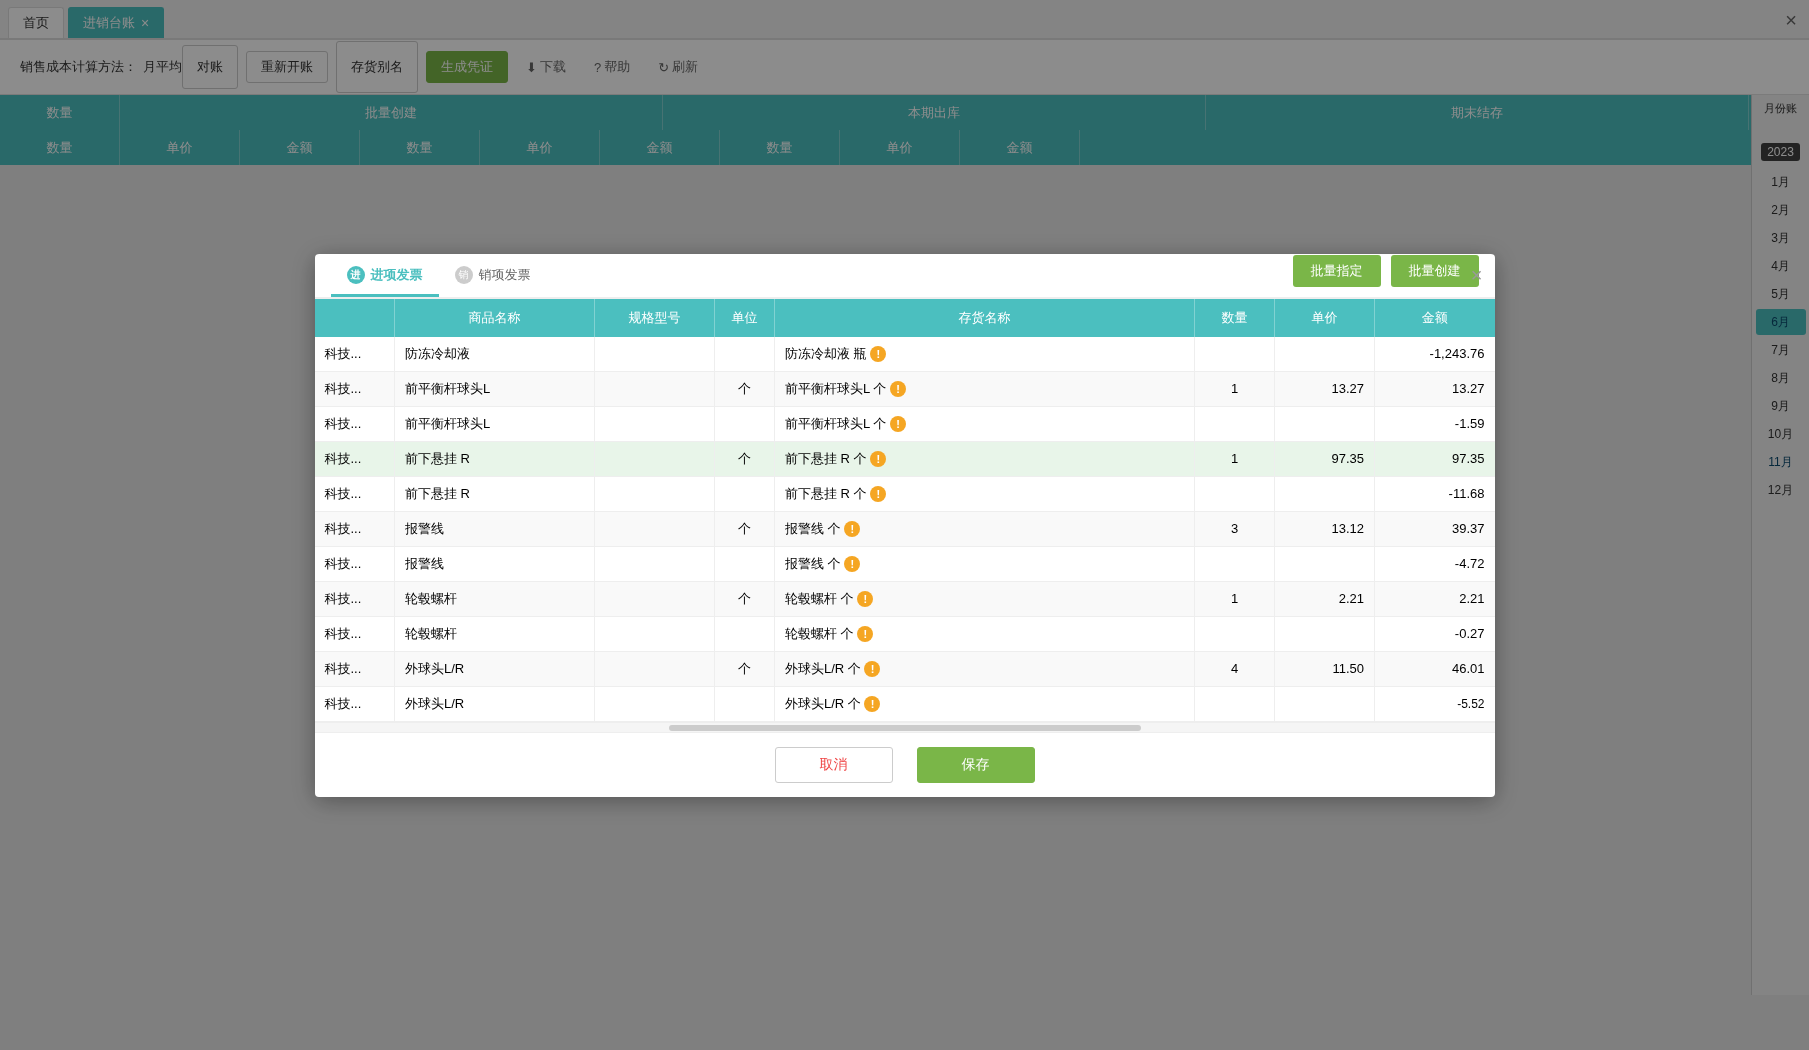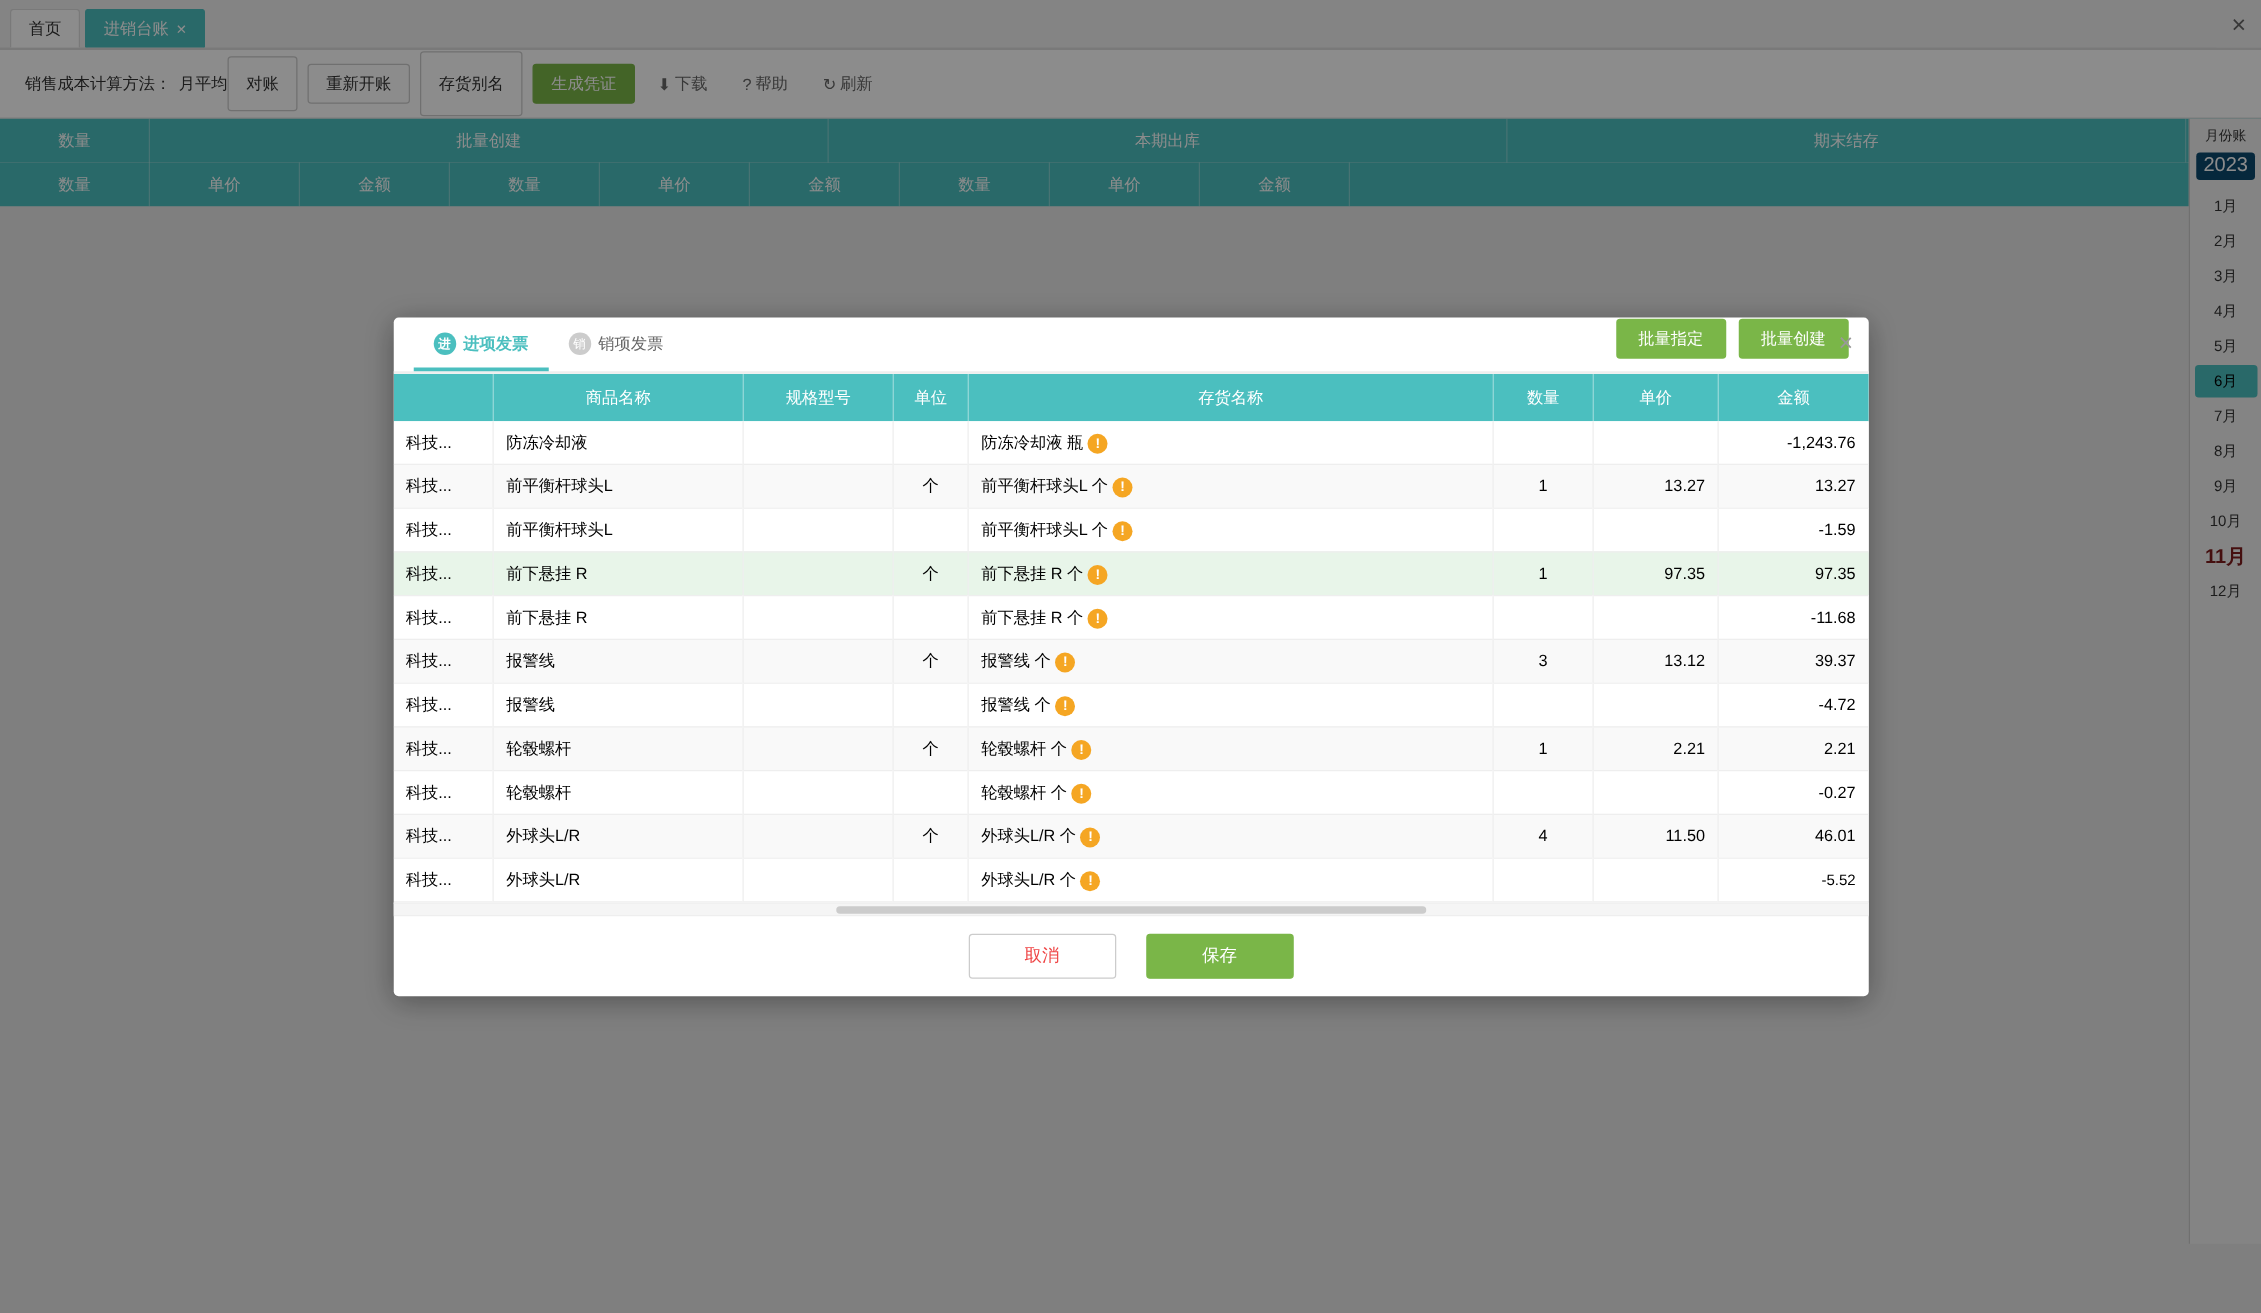--- a/index.html
+++ b/index.html
@@ -50,33 +50,33 @@
     <div style="width:120px;display:flex;align-items:center;justify-content:center;border-right:1px solid rgba(255,255,255,0.3);height:100%;">单价</div>
     <div style="width:120px;display:flex;align-items:center;justify-content:center;border-right:1px solid rgba(255,255,255,0.3);height:100%;">金额</div>
     <div style="width:120px;display:flex;align-items:center;justify-content:center;border-right:1px solid rgba(255,255,255,0.3);height:100%;">数量</div>
     <div style="width:120px;display:flex;align-items:center;justify-content:center;border-right:1px solid rgba(255,255,255,0.3);height:100%;">单价</div>
     <div style="width:120px;display:flex;align-items:center;justify-content:center;border-right:1px solid rgba(255,255,255,0.3);height:100%;">金额</div>
     <div style="flex:1;"></div>
   </div>
 
   <div style="position:absolute;right:0;top:95px;width:58px;background:#f0f0f0;border-left:1px solid #ccc;display:flex;flex-direction:column;align-items:center;padding:6px 2px;gap:2px;height:900px;overflow:hidden;">
     <div style="font-size:11px;color:#333;text-align:center;margin-bottom:4px;">月份账</div>
-    <div style="background:#0c4a6e;color:#fff;font-size:16px;padding:2px 6px;border-radius:3px;margin-bottom:6px;">2023</div>
+    <div style="background:#404040;color:#fff;font-size:12px;padding:2px 6px;border-radius:3px;margin-bottom:6px;margin-top:21px;">2023</div>
     <div id="month-list">
         <div style="width: 50px; height: 26px; display: flex; align-items: center; justify-content: center; font-size: 12px; cursor: pointer; border-radius: 3px; margin-bottom: 2px; color: rgb(51, 51, 51);">1月</div>
         <div style="width: 50px; height: 26px; display: flex; align-items: center; justify-content: center; font-size: 12px; cursor: pointer; border-radius: 3px; margin-bottom: 2px; color: rgb(51, 51, 51);">2月</div>
         <div style="width: 50px; height: 26px; display: flex; align-items: center; justify-content: center; font-size: 12px; cursor: pointer; border-radius: 3px; margin-bottom: 2px; color: rgb(51, 51, 51);">3月</div>
         <div style="width: 50px; height: 26px; display: flex; align-items: center; justify-content: center; font-size: 12px; cursor: pointer; border-radius: 3px; margin-bottom: 2px; color: rgb(51, 51, 51);">4月</div>
         <div style="width: 50px; height: 26px; display: flex; align-items: center; justify-content: center; font-size: 12px; cursor: pointer; border-radius: 3px; margin-bottom: 2px; color: rgb(51, 51, 51);">5月</div>
-        <div style="width: 50px; height: 26px; display: flex; align-items: center; justify-content: center; font-size: 12px; cursor: pointer; border-radius: 3px; margin-bottom: 2px; background: rgb(75, 191, 191); color: #000000;">6月</div>
+        <div style="width: 50px; height: 26px; display: flex; align-items: center; justify-content: center; font-size: 12px; cursor: pointer; border-radius: 3px; margin-bottom: 2px; background: rgb(75, 191, 191); color: #0c4a6e;">6月</div>
         <div style="width: 50px; height: 26px; display: flex; align-items: center; justify-content: center; font-size: 12px; cursor: pointer; border-radius: 3px; margin-bottom: 2px; color: rgb(51, 51, 51);">7月</div>
         <div style="width: 50px; height: 26px; display: flex; align-items: center; justify-content: center; font-size: 12px; cursor: pointer; border-radius: 3px; margin-bottom: 2px; color: rgb(51, 51, 51);">8月</div>
         <div style="width: 50px; height: 26px; display: flex; align-items: center; justify-content: center; font-size: 12px; cursor: pointer; border-radius: 3px; margin-bottom: 2px; color: rgb(51, 51, 51);">9月</div>
         <div style="width: 50px; height: 26px; display: flex; align-items: center; justify-content: center; font-size: 12px; cursor: pointer; border-radius: 3px; margin-bottom: 2px; color: rgb(51, 51, 51);">10月</div>
-        <div style="width: 50px; height: 26px; display: flex; align-items: center; justify-content: center; font-size: 16px; cursor: pointer; border-radius: 3px; margin-bottom: 2px; color: #7f1d1d; font-weight: bold;">11月</div>
+        <div style="width: 50px; height: 26px; display: flex; align-items: center; justify-content: center; font-size: 12px; cursor: pointer; border-radius: 3px; margin-bottom: 2px; color: #0c4a6e;">11月</div>
         <div style="width: 50px; height: 26px; display: flex; align-items: center; justify-content: center; font-size: 12px; cursor: pointer; border-radius: 3px; margin-bottom: 2px; color: rgb(51, 51, 51);">12月</div>
       </div>
   </div>
 </div>
 
 <div style="position:fixed;top:0;left:0;width:100%;height:100%;background:rgba(0,0,0,0.45);display:flex;align-items:center;justify-content:center;z-index:100;">
 
   <div style="background:#fff;border-radius:4px;box-shadow:0 4px 24px rgba(0,0,0,0.35);width:1180px;max-height:600px;display:flex;flex-direction:column;position:relative;">
 
     <div style="display:flex;align-items:flex-end;padding:0 16px;border-bottom:2px solid #eee;position:relative;">

